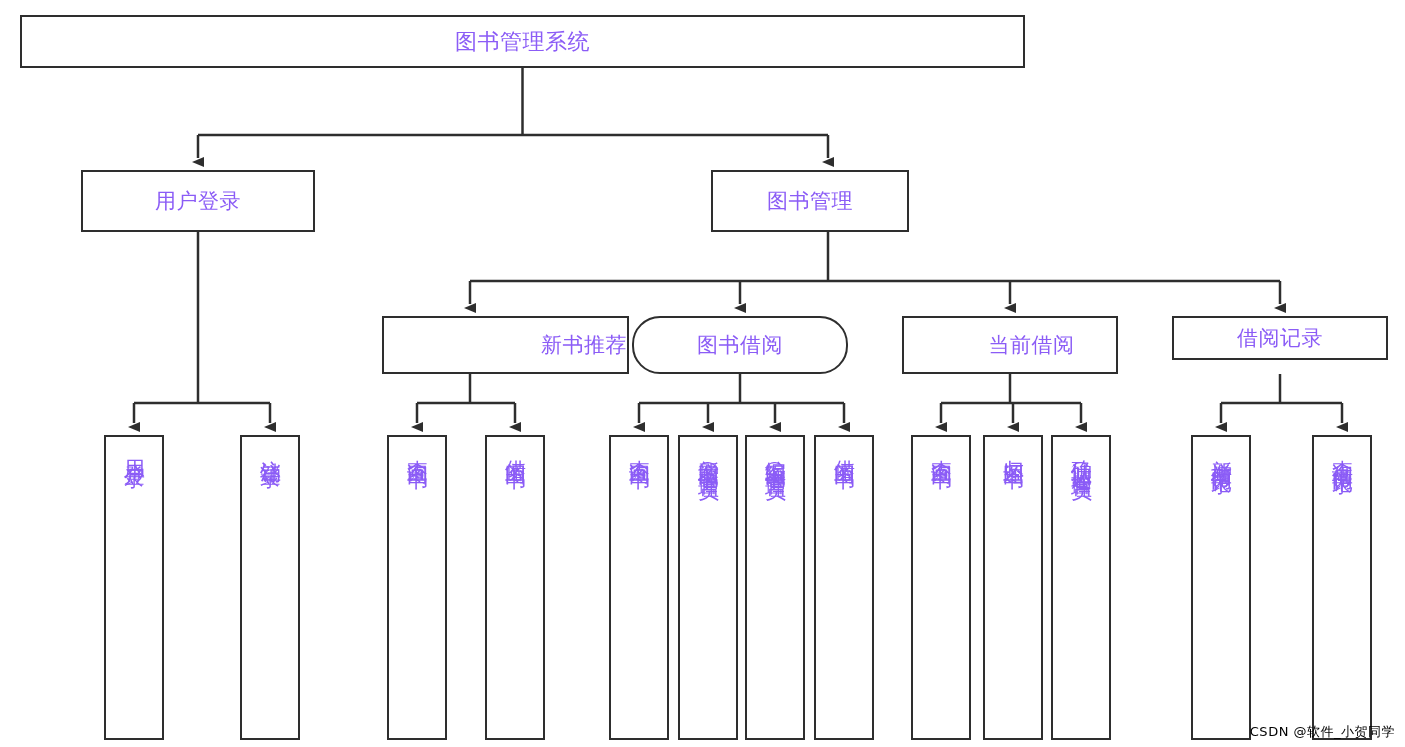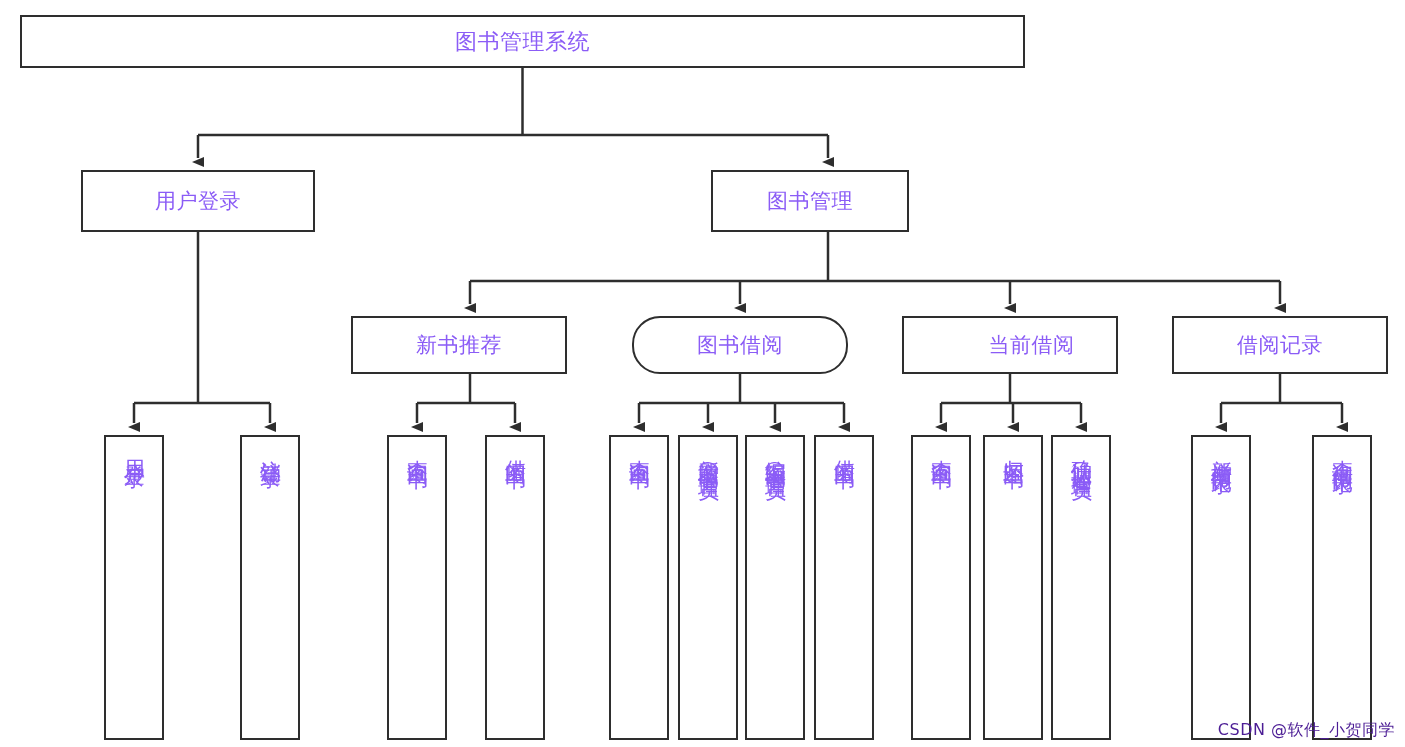--- a/index.html
+++ b/index.html
@@ -55,22 +55,22 @@
     text-orientation: upright;
     font-size: 21px;
     letter-spacing: 3px;
     text-align: left;
   }
   .node.root .node-label { font-size: 22px; }
   .watermark {
     position: absolute;
     right: 10px;
     bottom: 6px;
-    font-size: 16px;
-    color: #4c1d95;
+    font-size: 13px;
+    color: #000000;
     white-space: nowrap;
     letter-spacing: 0.5px;
   }
 </style>
 </head>
 <body>
 
 <div id="diagram-root">
 
   <svg id="connector-layer" viewBox="0 0 1405 747" width="1405" height="747" aria-hidden="true">
@@ -123,33 +123,33 @@
     </div>
 
     <div class="node horizontal" style="left: 81px; top: 170px; width: 234px; height: 62px;">
       <span class="node-label">用户登录</span>
     </div>
 
     <div class="node horizontal" style="left: 711px; top: 170px; width: 198px; height: 62px;">
       <span class="node-label">图书管理</span>
     </div>
 
-    <div class="node horizontal" style="left: 351px; top: 316px; width: 216px; height: 58px;">
+    <div class="node horizontal" style="left: 382px; top: 316px; width: 247px; height: 58px; justify-content: flex-end;">
       <span class="node-label">新书推荐</span>
     </div>
 
     <div class="node horizontal" style="left: 632px; top: 316px; width: 216px; height: 58px; border-radius: 28px;">
       <span class="node-label">图书借阅</span>
     </div>
 
     <div class="node horizontal" style="left: 902px; top: 316px; width: 216px; height: 58px; padding-left: 43px;">
       <span class="node-label">当前借阅</span>
     </div>
 
-    <div class="node horizontal" style="left: 1172px; top: 316px; width: 216px; height: 58px;">
+    <div class="node horizontal" style="left: 1172px; top: 316px; width: 216px; height: 44px;">
       <span class="node-label">借阅记录</span>
     </div>
 
     <div class="node vertical" style="left: 104px; top: 435px; width: 60px; height: 305px;">
       <span class="node-label">用户登录</span>
     </div>
 
     <div class="node vertical" style="left: 240px; top: 435px; width: 60px; height: 305px;">
       <span class="node-label">注销登录</span>
     </div>

